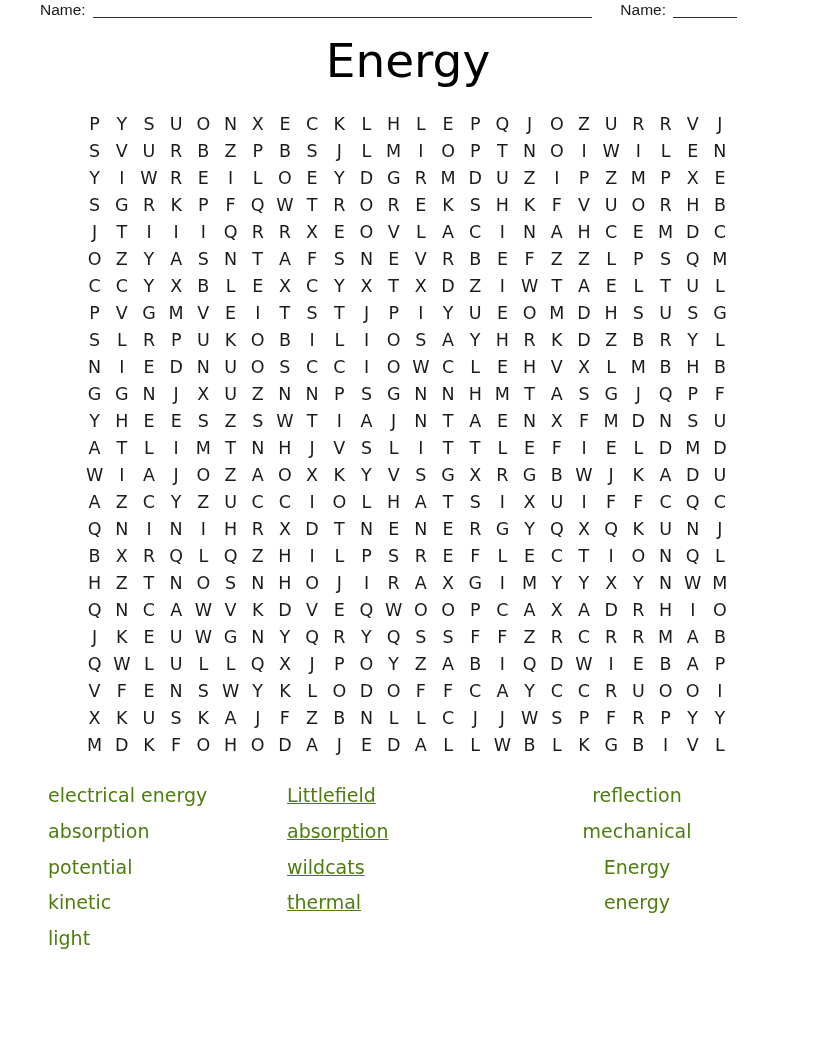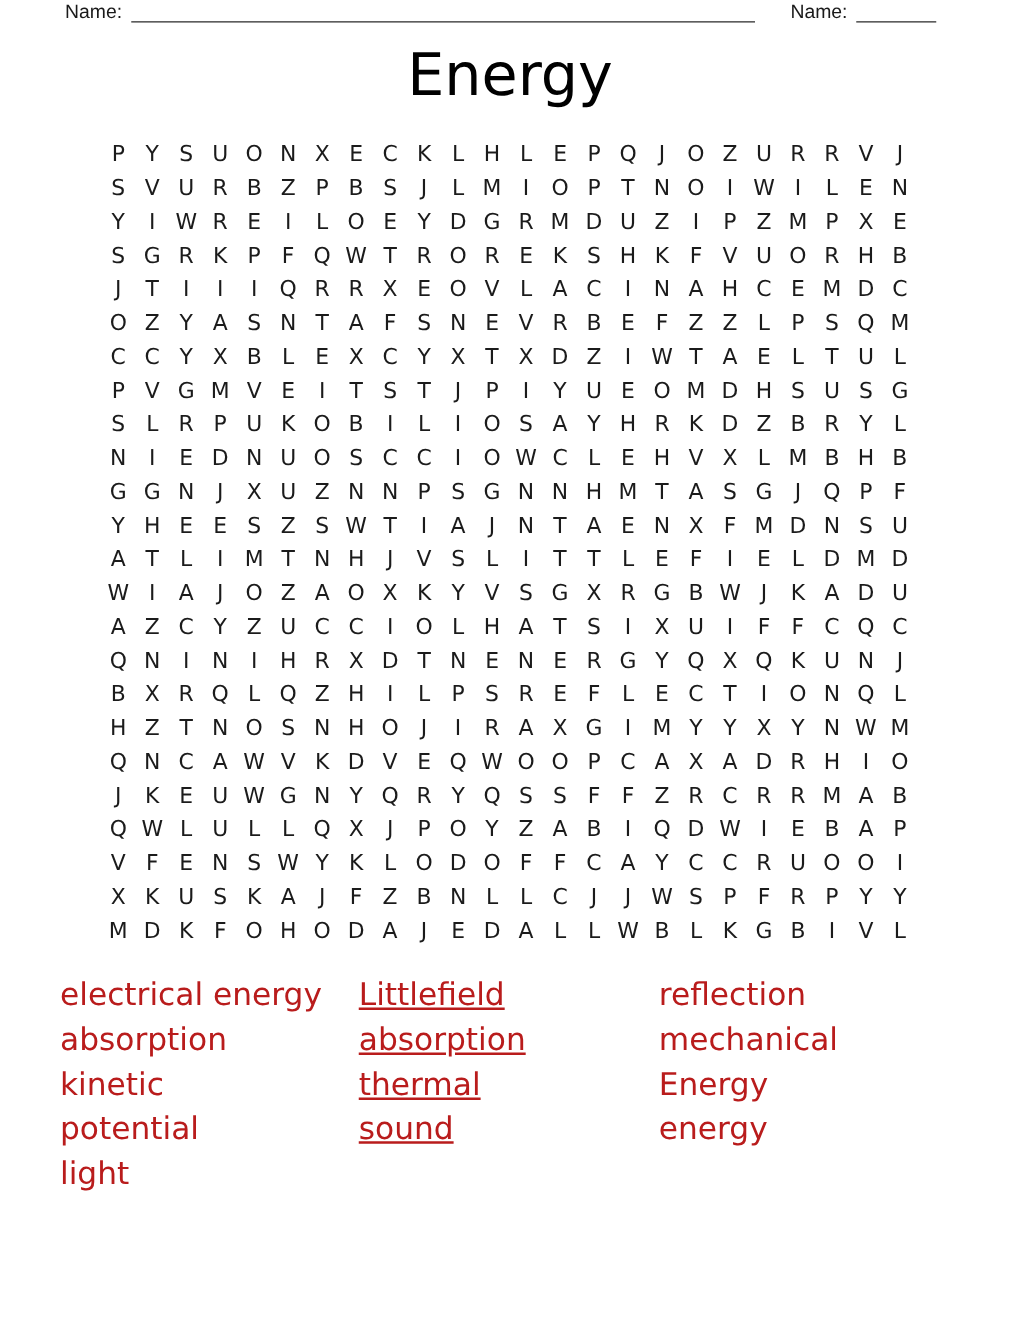--- a/index.html
+++ b/index.html
@@ -15,21 +15,20 @@
   
   .header {
     position: absolute;
     left: 40px; top: 1px;
     width: 697px;
     display: flex;
     align-items: flex-end;
     font-size: 15.5px;
     line-height: 17px;
     color: #1a1a1a;
-    margin-left: 12px;
   }
   .blank-line {
     border-bottom: 1.5px solid #2a2a2a;
     height: 15px;
     box-sizing: border-box;
   }
   .name-line { flex: 1; margin-left: 7px; margin-right: 28px; }
   .date-line { width: 64px; margin-left: 7px; }
 
   
@@ -63,27 +62,27 @@
     justify-content: center;
   }
 
   
   .words {
     position: absolute;
     left: 48px; top: 778px;
     width: 730px;
     display: flex;
     font-family: "DejaVu Sans", sans-serif;
-    font-size: 25px;
-    color: #b91c1c;
+    font-size: 19px;
+    color: #4d7c0f;
   }
   .words .col { box-sizing: border-box; }
   .words .col-0 { width: 239px; }
   .words .col-1 { width: 240px; text-decoration: underline; }
-  .words .col-2 { width: 220px; }
+  .words .col-2 { width: 220px; text-align: center; }
   .word { line-height: 35.8px; white-space: nowrap; }
 </style>
 </head>
 <body>
 
 <div class="page">
 
   <div class="header">
     <span>Name:</span>
     <span class="blank-line name-line"></span>
@@ -669,29 +668,29 @@
       <div class="cell">B</div>
       <div class="cell">I</div>
       <div class="cell">V</div>
       <div class="cell">L</div>
     </div>
 
   <div class="words" id="words">
       <div class="col col-0">
         <div class="word">electrical energy</div>
         <div class="word">absorption</div>
+        <div class="word">potential</div>
         <div class="word">kinetic</div>
-        <div class="word">potential</div>
         <div class="word">light</div>
       </div>
       <div class="col col-1">
         <div class="word">Littlefield</div>
         <div class="word">absorption</div>
+        <div class="word">wildcats</div>
         <div class="word">thermal</div>
-        <div class="word">sound</div>
       </div>
       <div class="col col-2">
         <div class="word">reflection</div>
         <div class="word">mechanical</div>
         <div class="word">Energy</div>
         <div class="word">energy</div>
       </div>
     </div>
 
 </div>

